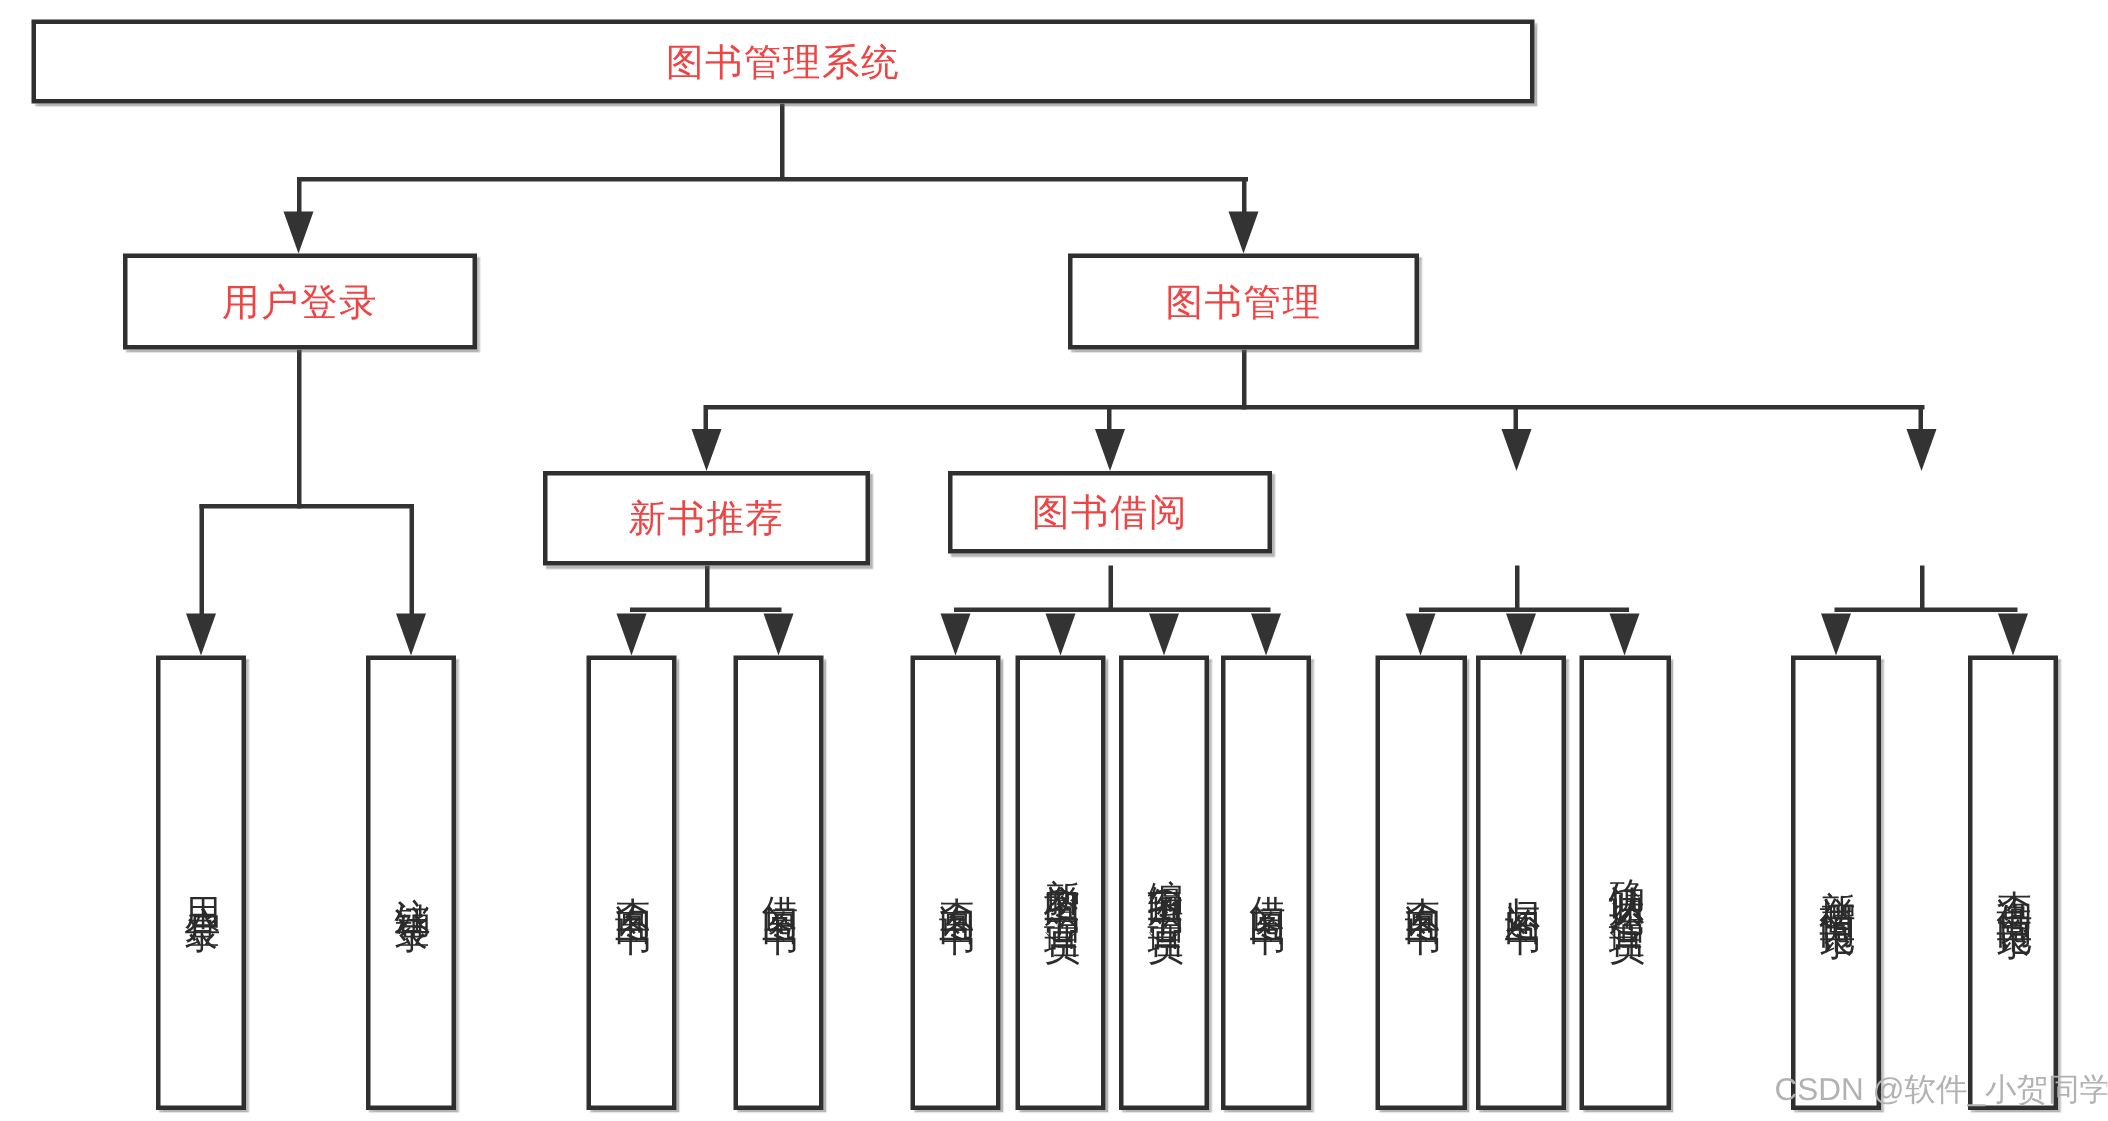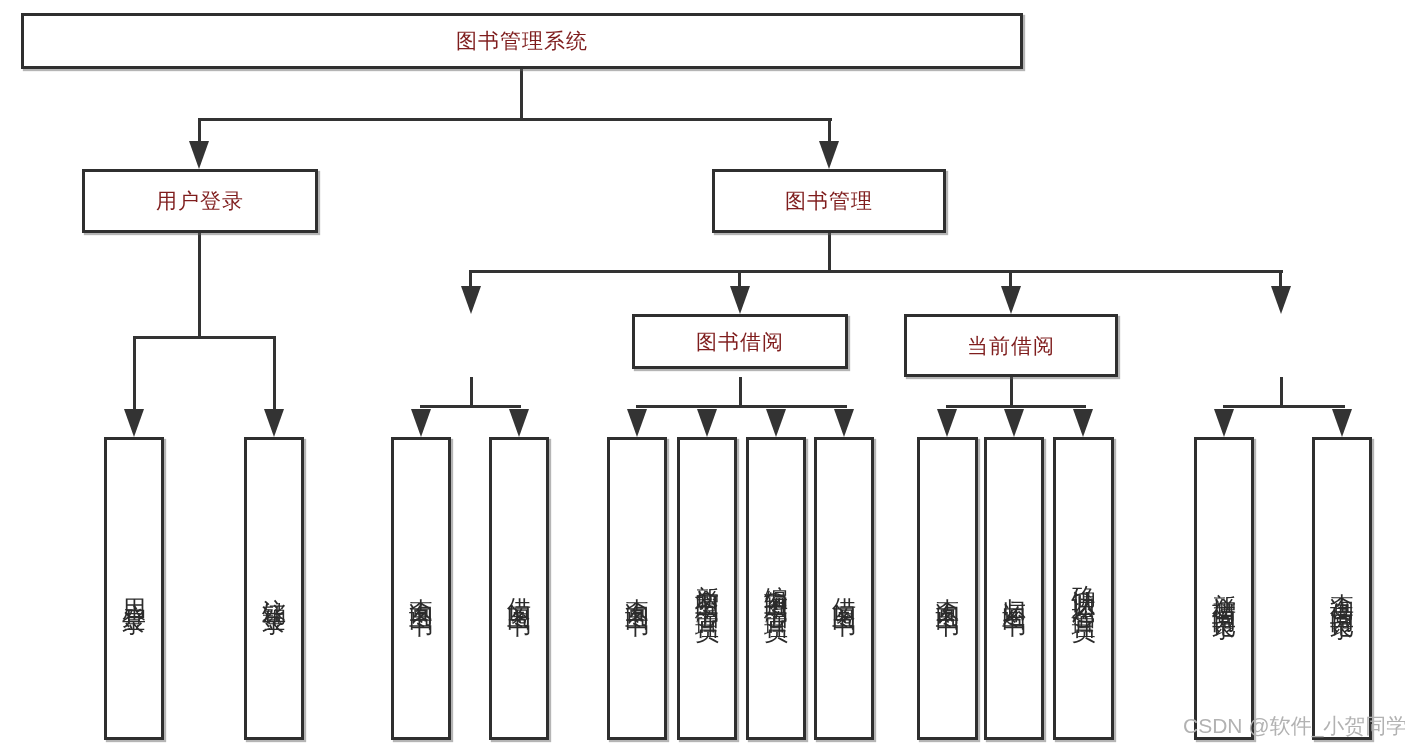--- a/index.html
+++ b/index.html
@@ -20,22 +20,22 @@
     box-sizing: border-box;
     background: #ffffff;
     border: 3px solid #2f2f2f;
     box-shadow: 2px 2px 1px rgba(90,90,90,0.45);
     display: flex;
     align-items: center;
     justify-content: center;
     z-index: 2;
   }
   .box.h span {
-    font-size: 21px;
-    color: #7f1d1d;
+    font-size: 25px;
+    color: #ef4444;
     letter-spacing: 1px;
     white-space: nowrap;
   }
   .box.v span {
     writing-mode: vertical-rl;
     text-orientation: mixed;
     font-size: 24px;
     color: #2b2b2b;
     letter-spacing: 5px;
     line-height: 1;
@@ -74,28 +74,28 @@
   </div>
 
   <div class="box h" style="left:82px;top:169px;width:236px;height:64px">
     <span>用户登录</span>
   </div>
 
   <div class="box h" style="left:712px;top:169px;width:234px;height:64px">
     <span>图书管理</span>
   </div>
 
+  <div class="box h" style="left:362px;top:314px;width:218px;height:63px">
+    <span>新书推荐</span>
+  </div>
 
   <div class="box h" style="left:632px;top:314px;width:216px;height:55px">
     <span>图书借阅</span>
   </div>
 
-  <div class="box h" style="left:904px;top:314px;width:214px;height:63px">
-    <span>当前借阅</span>
-  </div>
 
 
   <div class="box v" style="left:104px;top:437px;width:60px;height:303px">
     <span>用户登录</span>
   </div>
   <div class="box v" style="left:244px;top:437px;width:60px;height:303px">
     <span>注销登录</span>
   </div>
 
   <div class="box v" style="left:391px;top:437px;width:60px;height:303px">

